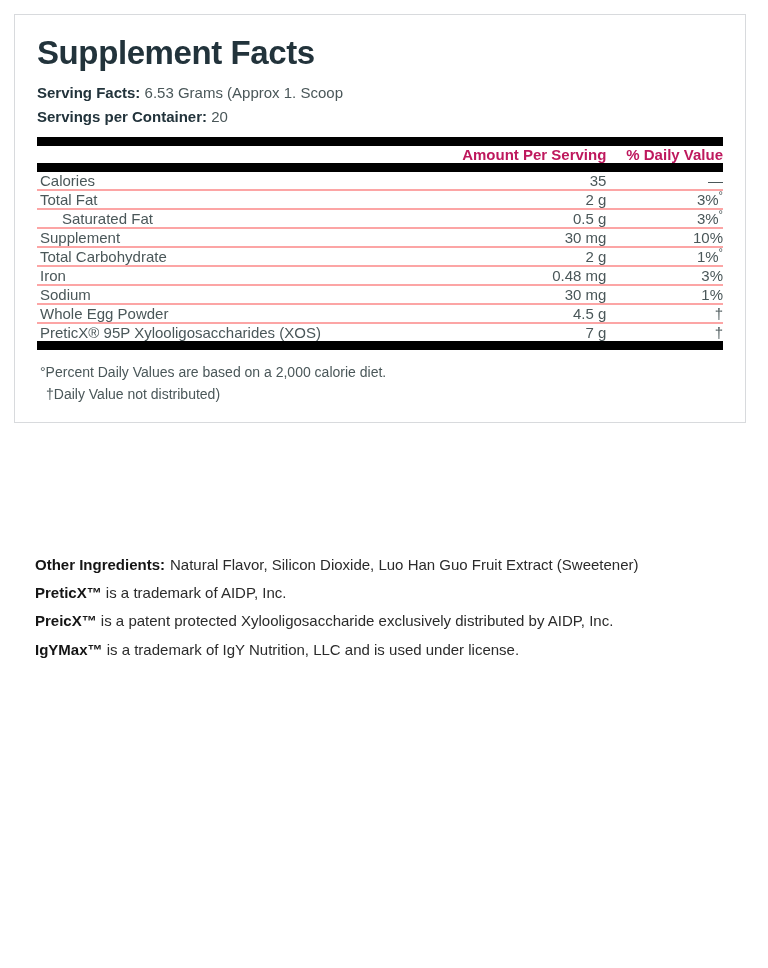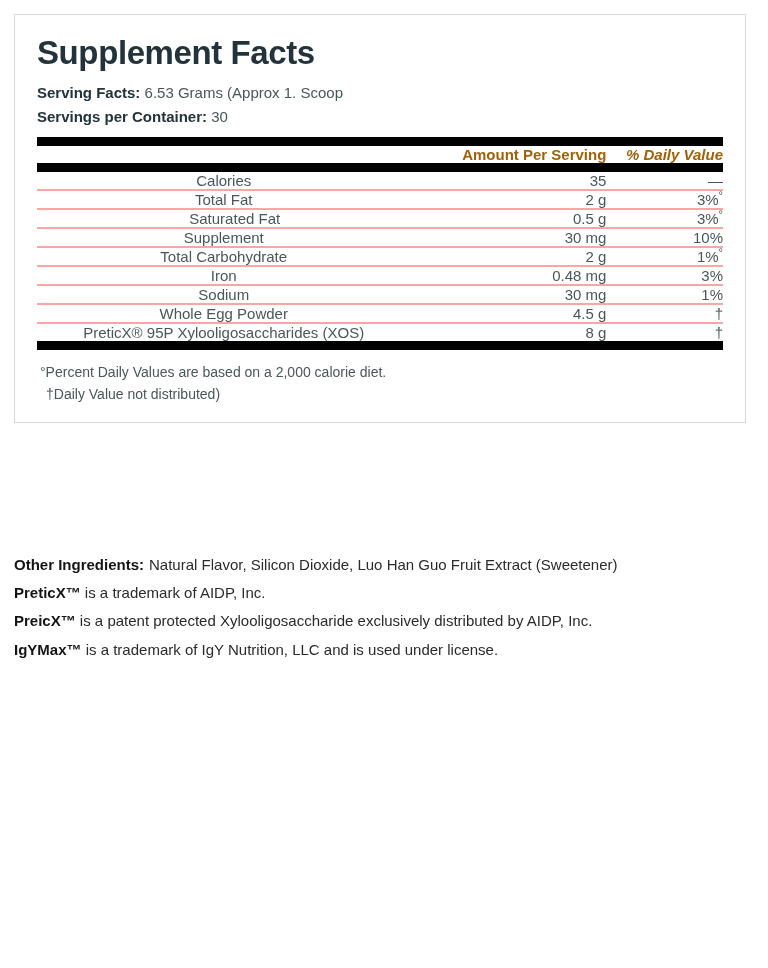--- a/index.html
+++ b/index.html
@@ -74,43 +74,43 @@
     vertical-align: baseline;
   }
 
   .col-name  { width: 54%; }
   .col-amt   { width: 29%; }
   .col-dv    { width: 17%; }
 
   .hdr-row th {
     font-size: 15px;
     font-weight: bold;
-    color: #a16207;
+    color: #be185d;
     text-align: right;
     padding: 8px 0 9px 0;
     white-space: nowrap;
   }
-  .hdr-row th.col-dv { padding-left: 8px; font-style: italic; }
+  .hdr-row th.col-dv { padding-left: 8px; }
 
   .nut-row td {
     font-size: 15px;
     color: #4a5759;
     padding: 6px 0 6px 0;
     border-top: 2px solid #fca5a5;
     white-space: nowrap;
   }
   .nut-row.first td {
     border-top: none;
   }
   .nut-row td.col-amt,
   .nut-row td.col-dv {
     text-align: right;
   }
   .nut-row td.col-dv { padding-left: 8px; }
-  .nut-row td.col-name { padding-left: 3px; text-align: center; }
+  .nut-row td.col-name { padding-left: 3px; }
   .nut-row.indent td.col-name { padding-left: 25px; }
 
   .sup {
     font-size: 11px;
     vertical-align: super;
     line-height: 0;
   }
 
   
   .footnotes {
@@ -129,20 +129,21 @@
     position: absolute;
     left: 14px;
     top: 551px;
     width: 744px;
   }
   .other-line {
     font-size: 15px;
     color: #2b2b2b;
     line-height: 1.88;
     white-space: nowrap;
+    margin-left: 21px;
   }
   .other-line .lbl {
     font-weight: bold;
     color: #151515;
   }
   .other-line .gap { display: inline-block; width: 5px; }
 </style>
 </head>
 <body>
 
@@ -151,21 +152,21 @@
   <div class="facts-card">
 
     <div class="facts-title">Supplement Facts</div>
 
     <div class="serving-line">
       <span class="lbl">Serving Facts:</span>
       <span>6.53 Grams (Approx 1. Scoop</span>
     </div>
     <div class="serving-line">
       <span class="lbl">Servings per Container:</span>
-      <span>30</span>
+      <span>20</span>
     </div>
 
     <div class="rule-thick"></div>
 
     <table class="facts">
       <colgroup>
         <col class="col-name">
           <col class="col-amt">
           <col class="col-dv">
       </colgroup>
@@ -222,21 +223,21 @@
             <td class="col-amt">30 mg</td>
             <td class="col-dv">1%</td>
           </tr>
           <tr class="nut-row">
             <td class="col-name">Whole Egg Powder</td>
             <td class="col-amt">4.5 g</td>
             <td class="col-dv">†</td>
           </tr>
           <tr class="nut-row">
             <td class="col-name">PreticX® 95P Xylooligosaccharides (XOS)</td>
-            <td class="col-amt">8 g</td>
+            <td class="col-amt">7 g</td>
             <td class="col-dv">†</td>
           </tr>
         </tbody>
     </table>
 
     <div class="rule-thick bottom"></div>
 
     <div class="footnotes">
       <div class="footnote">°Percent Daily Values are based on a 2,000 calorie diet.</div>
       <div class="footnote second">†Daily Value not distributed)</div>

